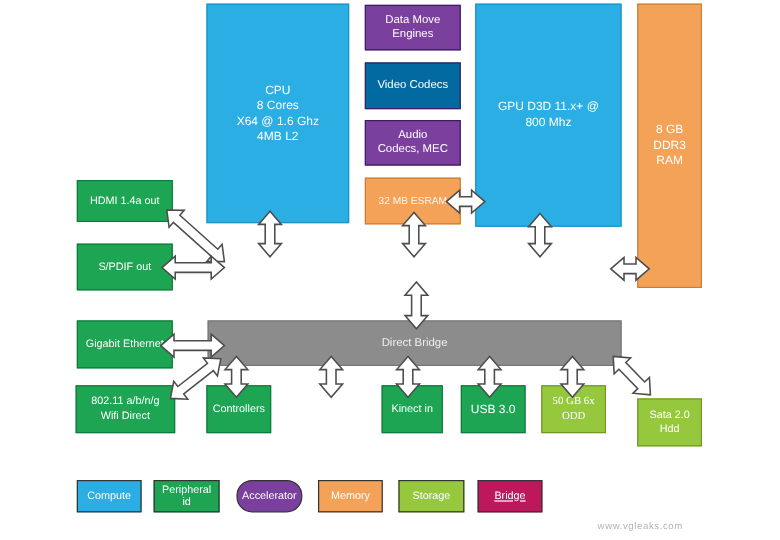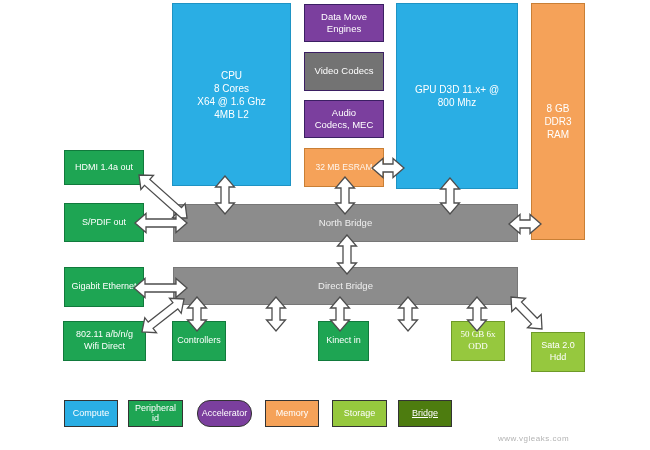--- a/index.html
+++ b/index.html
@@ -47,53 +47,53 @@
 <body>
 
 <div class="canvas">
 
   <div class="b" id="blk-cpu" style="background-color: rgb(42, 174, 228); border-color: rgb(30, 147, 196);">CPU
 8 Cores
 X64 @ 1.6 Ghz
 4MB L2</div>
   <div class="b" id="blk-dme" style="background-color: rgb(123, 63, 158); border-color: rgb(59, 31, 99);">Data Move
 Engines</div>
-  <div class="b" id="blk-vcodec" style="background-color: #737373; border-color: rgb(59, 31, 99);">Video Codecs</div>
+  <div class="b" id="blk-vcodec" style="background-color: #0369a1; border-color: rgb(59, 31, 99);">Video Codecs</div>
   <div class="b" id="blk-acodec" style="background-color: rgb(123, 63, 158); border-color: rgb(59, 31, 99);">Audio
 Codecs, MEC</div>
   <div class="b" id="blk-esram" style="background-color: rgb(245, 162, 89); border-color: rgb(201, 127, 53);">32 MB ESRAM</div>
   <div class="b" id="blk-gpu" style="background-color: rgb(42, 174, 228); border-color: rgb(30, 147, 196);">GPU D3D 11.x+ @
 800 Mhz</div>
   <div class="b" id="blk-ram" style="background-color: rgb(245, 162, 89); border-color: rgb(201, 127, 53);">8 GB
 DDR3
 RAM</div>
 
   <div class="b" id="blk-hdmiout" style="background-color: rgb(30, 165, 83); border-color: rgb(17, 122, 60);">HDMI 1.4a out</div>
   <div class="b" id="blk-spdif" style="background-color: rgb(30, 165, 83); border-color: rgb(17, 122, 60);">S/PDIF out</div>
   <div class="b" id="blk-gigabit" style="background-color: rgb(30, 165, 83); border-color: rgb(17, 122, 60);">Gigabit Ethernet</div>
 
-  <div class="b" id="blk-nb" style="background-color: rgb(140, 140, 140); border-color: rgb(119, 119, 119);">North Bridge</div>
   <div class="b" id="blk-sb" style="background-color: rgb(140, 140, 140); border-color: rgb(119, 119, 119);">Direct Bridge</div>
 
   <div class="b" id="blk-wifi" style="background-color: rgb(30, 165, 83); border-color: rgb(17, 122, 60);">802.11 a/b/n/g
 Wifi Direct</div>
   <div class="b" id="blk-controllers" style="background-color: rgb(30, 165, 83); border-color: rgb(17, 122, 60);">Controllers</div>
   <div class="b" id="blk-kinect" style="background-color: rgb(30, 165, 83); border-color: rgb(17, 122, 60);">Kinect in</div>
+  <div class="b" id="blk-usb" style="background-color: rgb(30, 165, 83); border-color: rgb(17, 122, 60);">USB 3.0</div>
   <div class="b" id="blk-odd" style="background-color: rgb(150, 200, 62); border-color: rgb(110, 154, 40);">50 GB 6x
 ODD</div>
   <div class="b" id="blk-sata" style="background-color: rgb(150, 200, 62); border-color: rgb(110, 154, 40);">Sata 2.0
 Hdd</div>
 
   <div class="legend-item" id="lg-0" style="background-color: rgb(42, 174, 228);">Compute</div>
   <div class="legend-item" id="lg-1" style="background-color: rgb(30, 165, 83); text-align: center;">Peripheral
 id</div>
   <div class="legend-item" id="lg-2" style="background-color: rgb(123, 63, 158); border-radius: 13px;">Accelerator</div>
   <div class="legend-item" id="lg-3" style="background-color: rgb(245, 162, 89);">Memory</div>
   <div class="legend-item" id="lg-4" style="background-color: rgb(150, 200, 62);">Storage</div>
-  <div class="legend-item" id="lg-5" style="background-color: #4d7c0f; text-decoration: underline;">Bridge</div>
+  <div class="legend-item" id="lg-5" style="background-color: #be185d; text-decoration: underline;">Bridge</div>
 
   <div class="watermark" style="color: rgb(179, 179, 179);">www.vgleaks.com</div>
 
   <svg id="arrows" width="650" height="450" viewBox="0 0 650 450">
       <polygon points="225.0,176.0 215.5,187.0 221.0,187.0 221.0,203.0 215.5,203.0 225.0,214.0 234.5,203.0 229.0,203.0 229.0,187.0 234.5,187.0" fill="#FFFFFF" stroke="#4D4D4D" stroke-width="1.3" stroke-linejoin="miter"></polygon>
       <polygon points="345.0,177.0 335.5,188.0 341.0,188.0 341.0,203.0 335.5,203.0 345.0,214.0 354.5,203.0 349.0,203.0 349.0,188.0 354.5,188.0" fill="#FFFFFF" stroke="#4D4D4D" stroke-width="1.3" stroke-linejoin="miter"></polygon>
       <polygon points="450.0,178.0 440.5,189.0 446.0,189.0 446.0,203.0 440.5,203.0 450.0,214.0 459.5,203.0 454.0,203.0 454.0,189.0 459.5,189.0" fill="#FFFFFF" stroke="#4D4D4D" stroke-width="1.3" stroke-linejoin="miter"></polygon>
       <polygon points="372.0,168.0 383.0,177.5 383.0,172.0 393.0,172.0 393.0,177.5 404.0,168.0 393.0,158.5 393.0,164.0 383.0,164.0 383.0,158.5" fill="#FFFFFF" stroke="#4D4D4D" stroke-width="1.3" stroke-linejoin="miter"></polygon>
       <polygon points="509.0,224.0 520.0,233.5 520.0,228.0 530.0,228.0 530.0,233.5 541.0,224.0 530.0,214.5 530.0,220.0 520.0,220.0 520.0,214.5" fill="#FFFFFF" stroke="#4D4D4D" stroke-width="1.3" stroke-linejoin="miter"></polygon>
       <polygon points="347.0,235.0 337.5,246.0 343.0,246.0 343.0,263.0 337.5,263.0 347.0,274.0 356.5,263.0 351.0,263.0 351.0,246.0 356.5,246.0" fill="#FFFFFF" stroke="#4D4D4D" stroke-width="1.3" stroke-linejoin="miter"></polygon>

